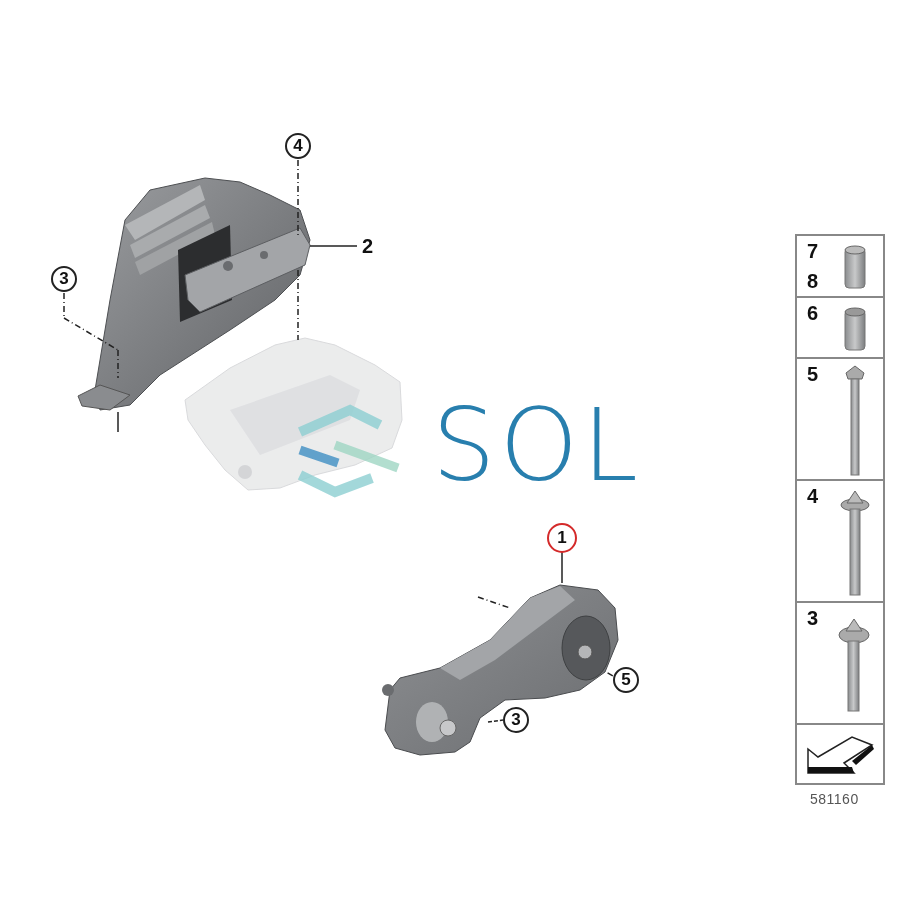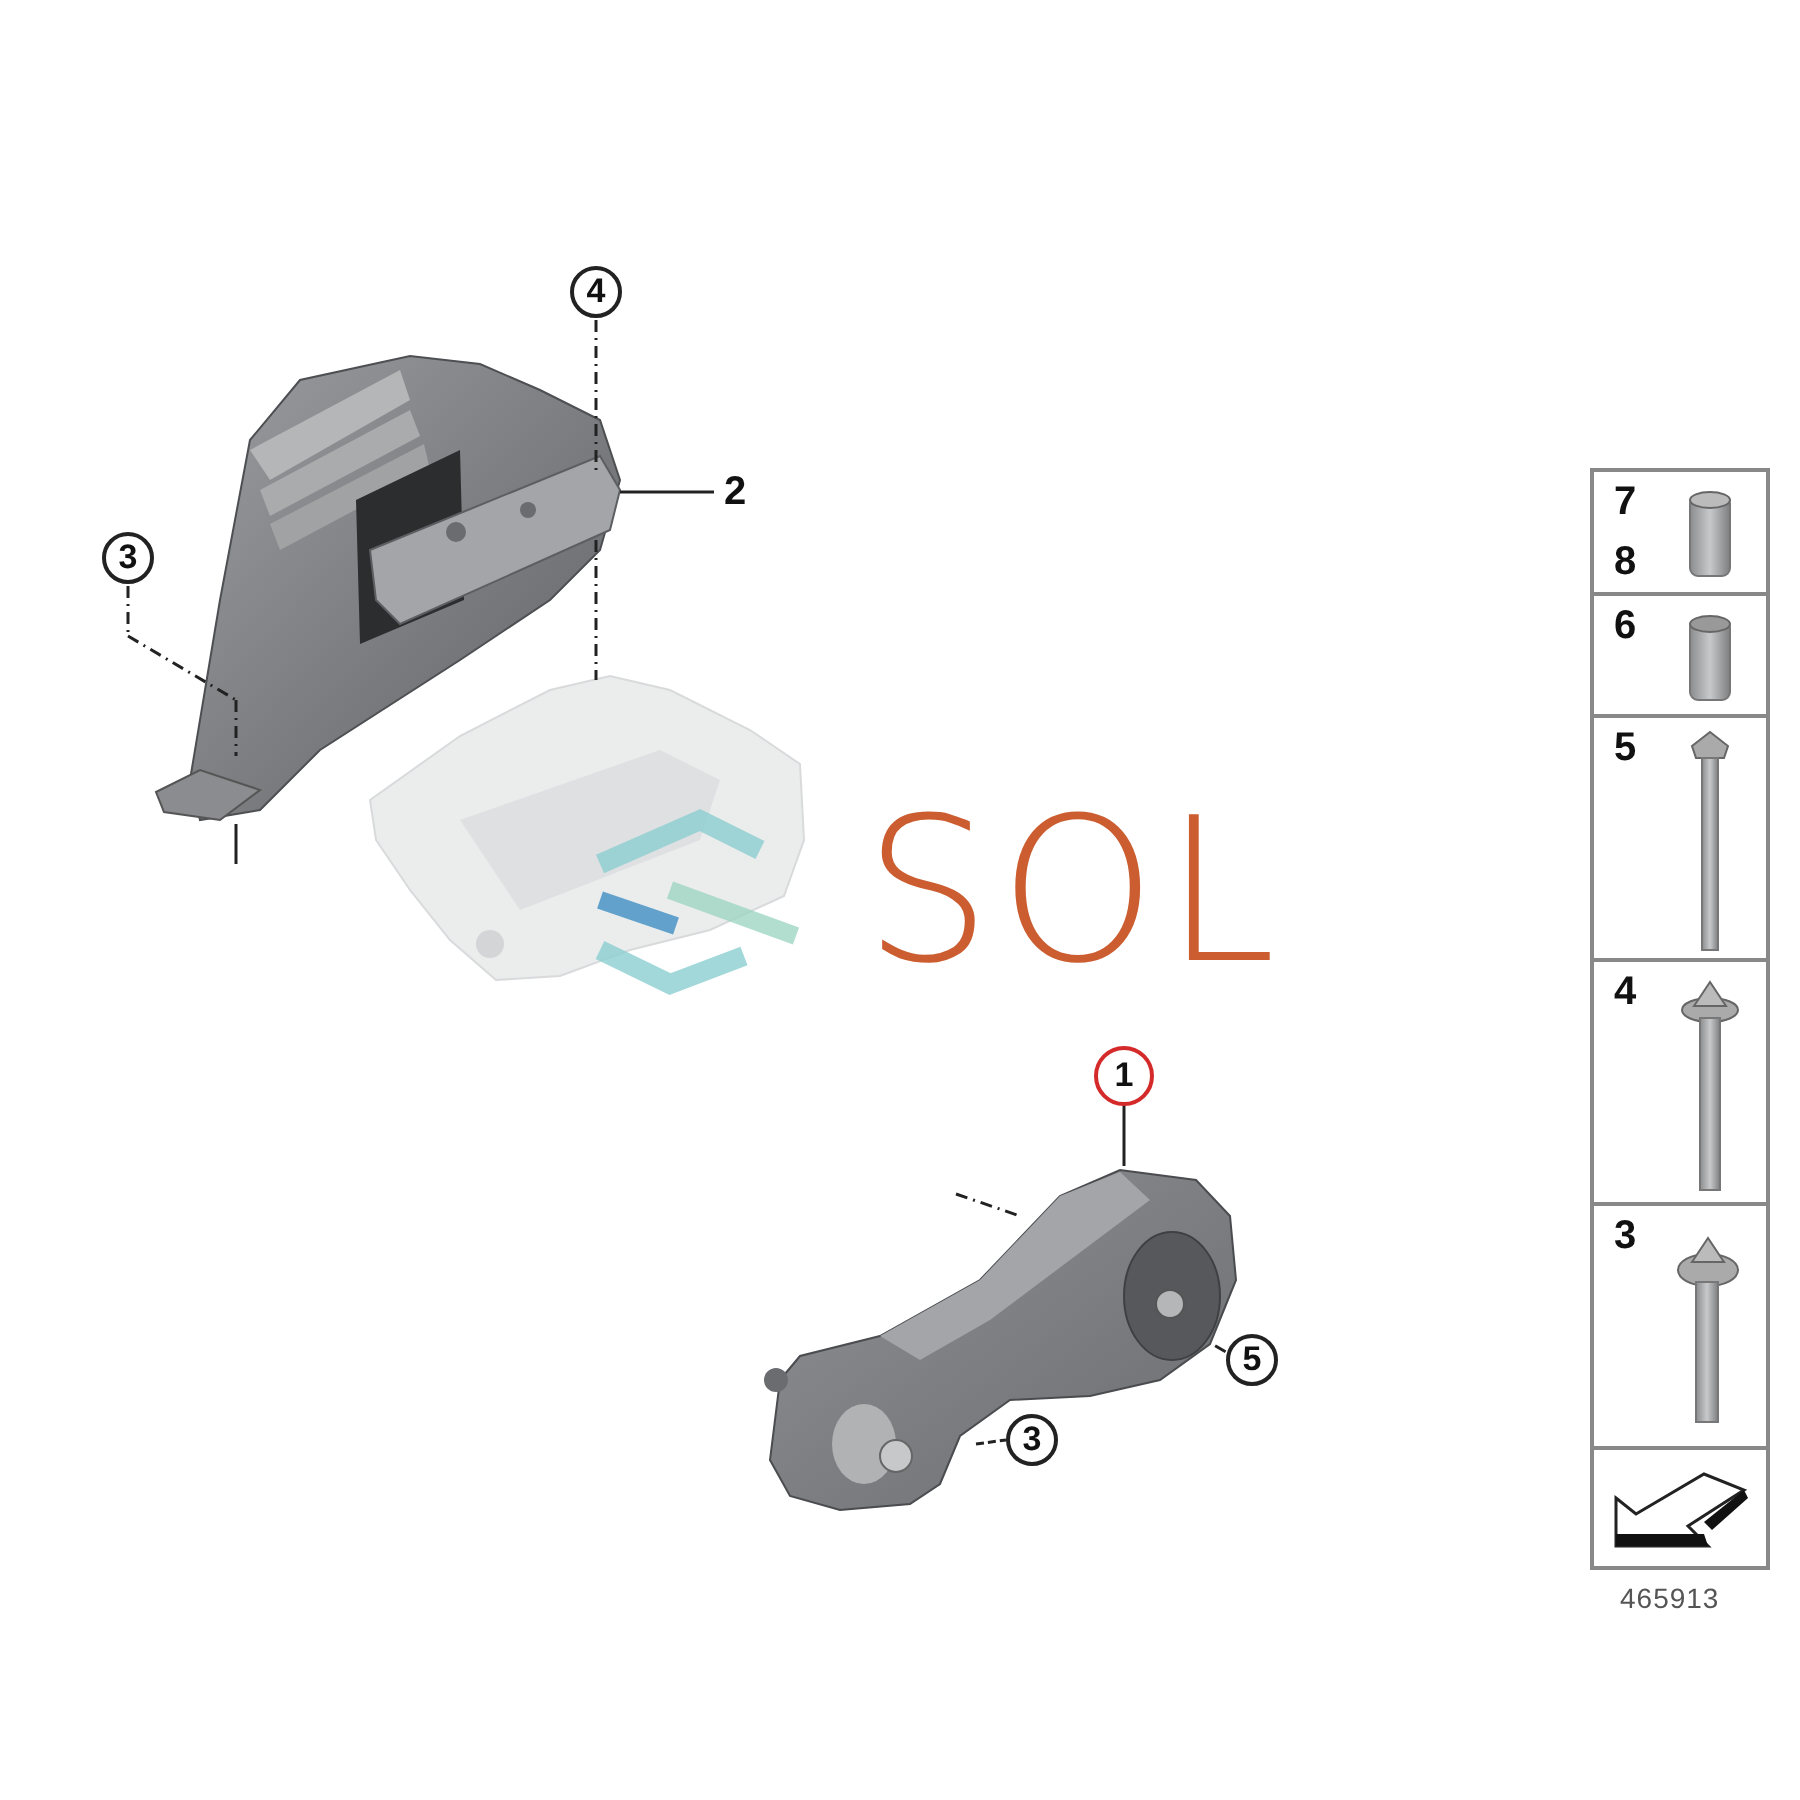--- a/index.html
+++ b/index.html
@@ -7,21 +7,21 @@
   #canvas{position:absolute;left:0;top:0;width:900px;height:900px;}
   .callout{position:absolute;width:26px;height:26px;border:2px solid #222;border-radius:50%;background:#fff;
     display:flex;align-items:center;justify-content:center;font-weight:bold;font-size:17px;color:#111;box-sizing:border-box;}
   .callout.red{border-color:#d42a2a;}
   .plain-label{position:absolute;font-weight:bold;font-size:20px;color:#111;}
   #parts-panel{position:absolute;left:795px;top:234px;width:90px;height:551px;border:2px solid #888;box-sizing:border-box;background:#fff;}
   .prow{position:absolute;left:0;width:86px;border-bottom:2px solid #888;box-sizing:border-box;}
   .pnum{position:absolute;left:10px;font-weight:bold;font-size:20px;color:#111;line-height:22px;}
   .pimg{position:absolute;}
   #diagram-number{position:absolute;left:810px;top:791px;font-size:14px;color:#555;letter-spacing:0.5px;}
-  #watermark-text{position:absolute;left:432px;top:396px;font-size:100px;font-weight:300;color:#c2410c;letter-spacing:4px;line-height:100px;font-family:"DejaVu Sans",sans-serif;opacity:0.85;}
+  #watermark-text{position:absolute;left:432px;top:396px;font-size:100px;font-weight:300;color:#0369a1;letter-spacing:4px;line-height:100px;font-family:"DejaVu Sans",sans-serif;opacity:0.85;}
 </style>
 </head>
 <body>
 
 <svg id="canvas" viewBox="0 0 900 900" xmlns="http://www.w3.org/2000/svg">
   <defs>
     <linearGradient id="gmount" x1="0" y1="0" x2="1" y2="1">
       <stop offset="0" stop-color="#9a9c9f"></stop>
         <stop offset="1" stop-color="#5f6164"></stop>
     </linearGradient>
@@ -135,13 +135,13 @@
       </svg>
   </div>
   <div class="prow" style="top:489px;height:58px;border-bottom:none;">
     <svg class="pimg" style="left:5px;top:6px;" width="78" height="46">
         <path d="M6 18 L16 26 L50 6 L70 14 L42 32 L52 42 L6 42 Z" fill="#fff" stroke="#222" stroke-width="1.5"></path>
         <path d="M6 36 L50 36 L52 42 L6 42 Z" fill="#111"></path>
         <path d="M50 30 L70 14 L72 18 L54 34 Z" fill="#111"></path>
       </svg>
   </div>
 </div>
-<div id="diagram-number">465913</div>
+<div id="diagram-number">581160</div>
 
 </body></html>

